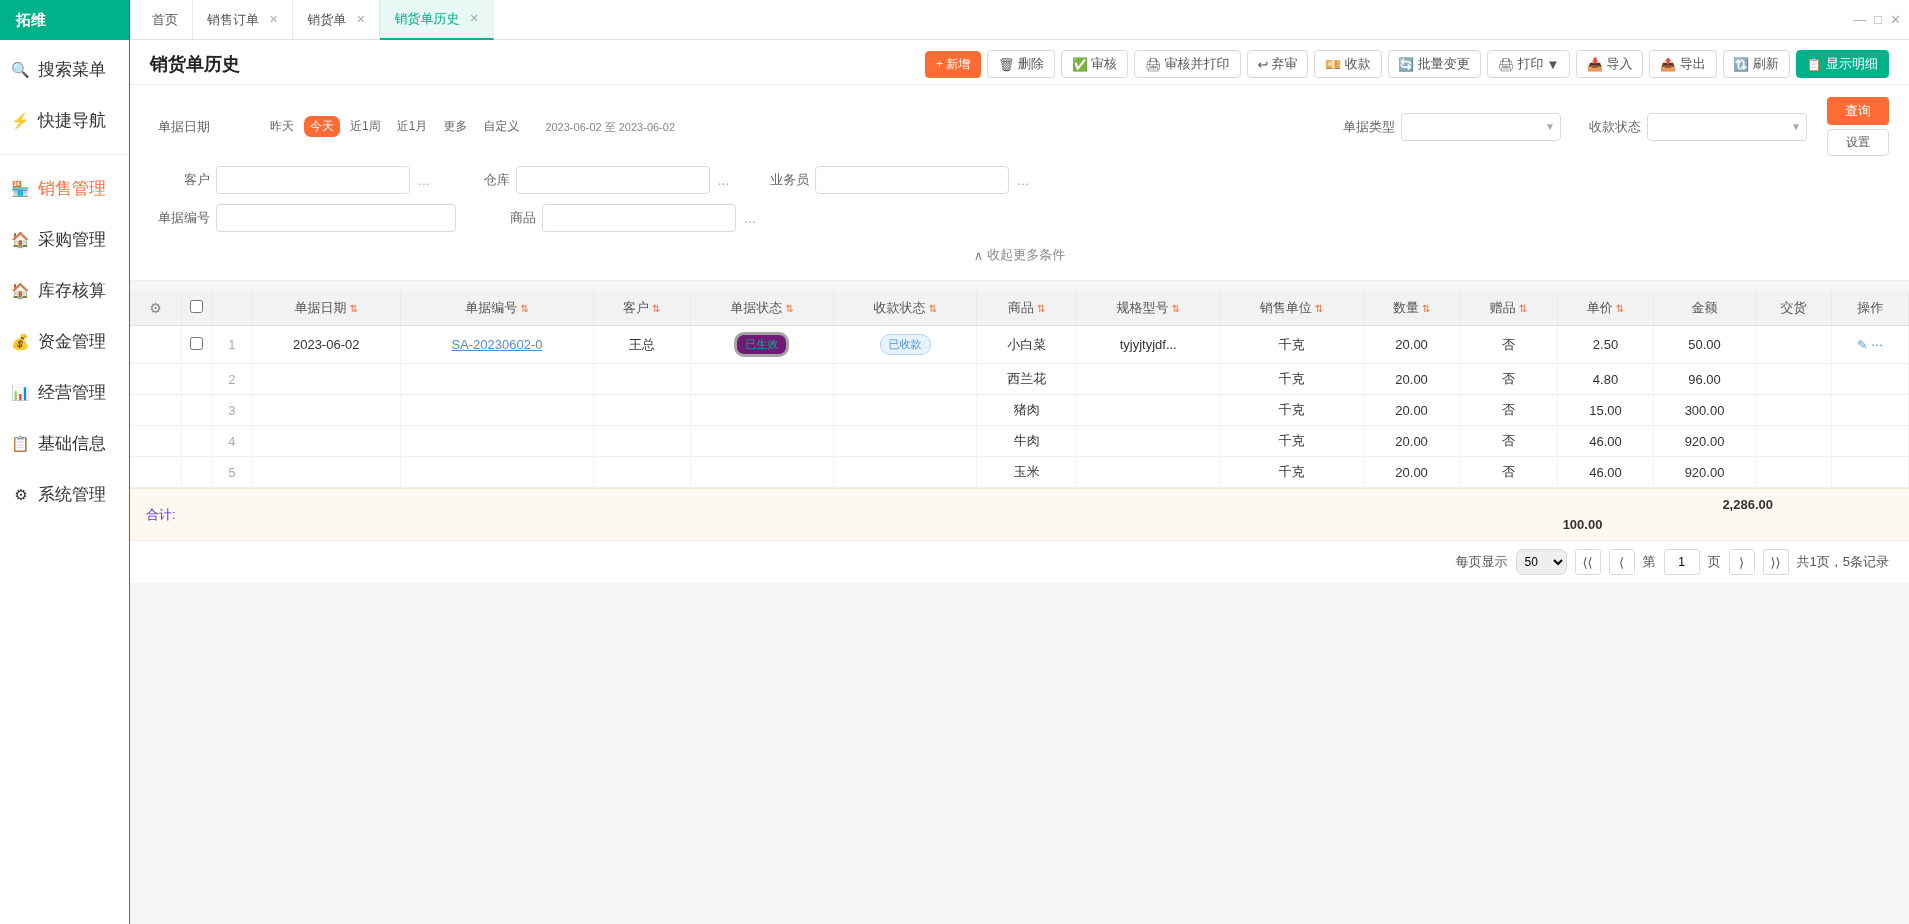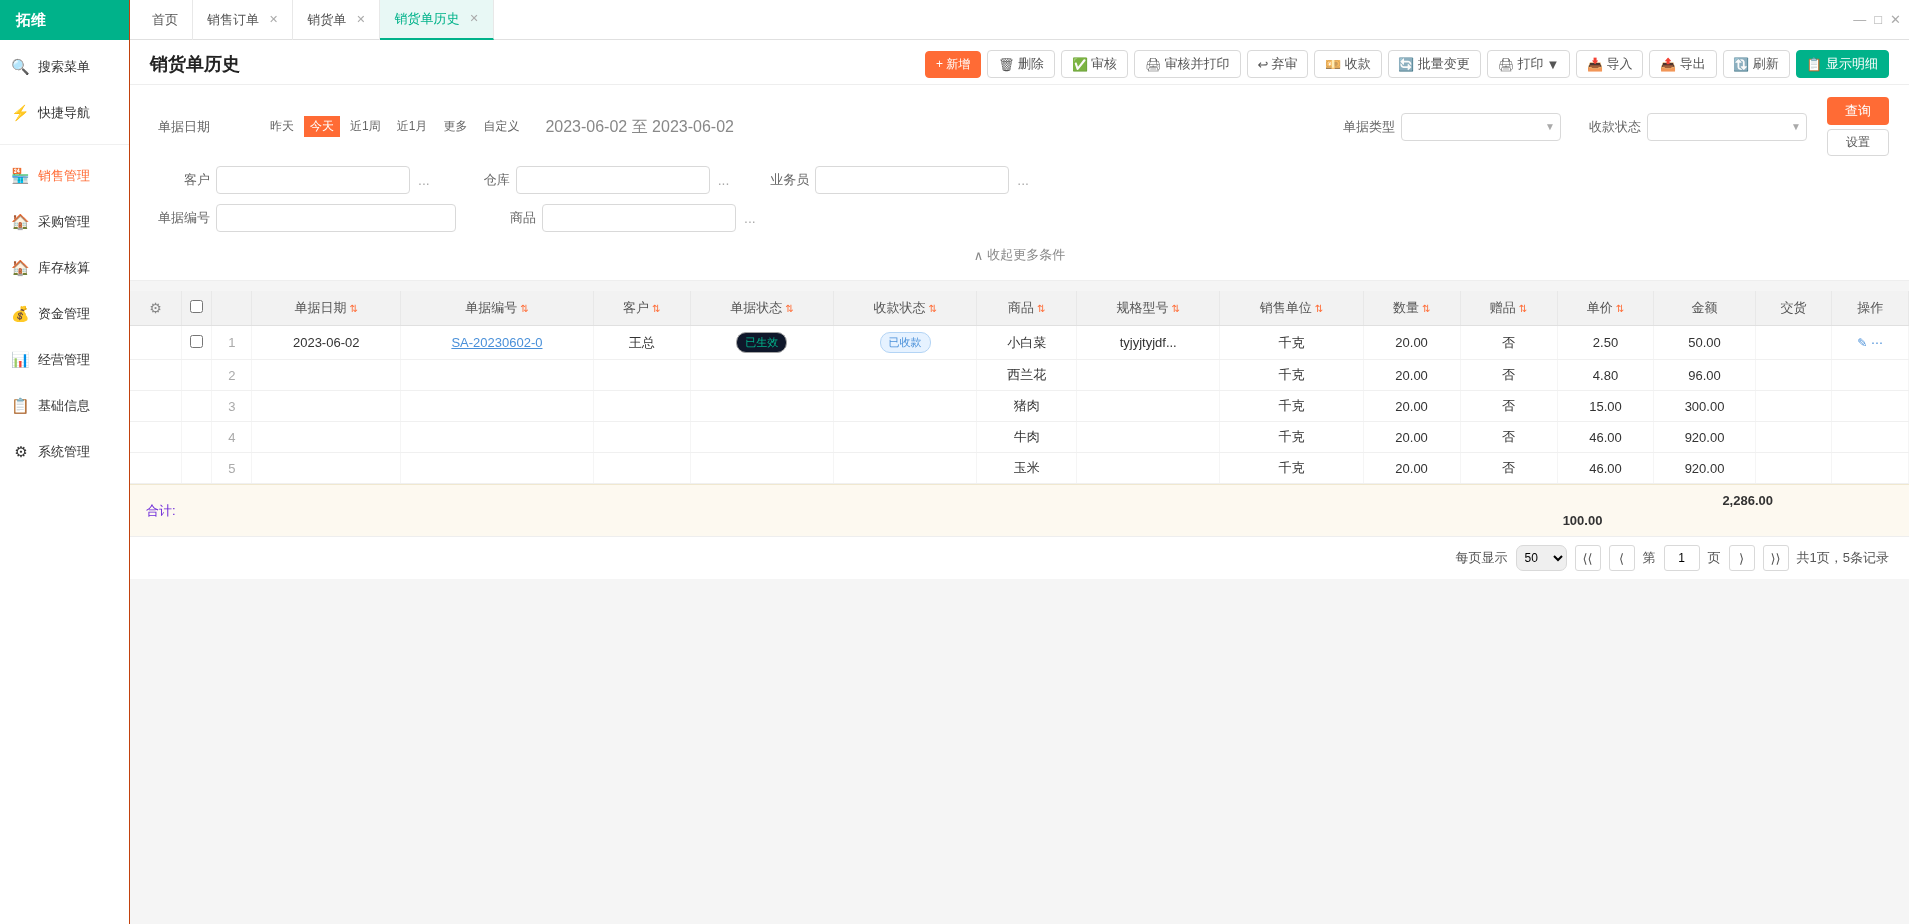--- a/index.html
+++ b/index.html
@@ -3,21 +3,21 @@
   <meta charset="utf-8">
   <style>
     * { box-sizing: border-box; margin: 0; padding: 0; font-family: 'Microsoft YaHei', Arial, sans-serif; font-size: 13px; }
     body { display: flex; height: 924px; overflow: hidden; background: #f5f5f5; }
 
     
     .sidebar { width: 130px; background: #fff; border-right: 1px solid #c2410c; display: flex; flex-direction: column; height: 100%; gap: 8px; }
     .sidebar-item { display: flex; align-items: center; padding: 10px 12px; cursor: pointer; color: #333; gap: 8px; }
     .sidebar-item.active { color: #ff6b35; }
     .sidebar-icon { width: 18px; height: 18px; display: flex; align-items: center; justify-content: center; font-size: 15px; }
-    .sidebar-label { font-size: 13px; }
+    .sidebar-label { font-size: 17px; }
 
     
     .main { flex: 1; display: flex; flex-direction: column; height: 100%; overflow: hidden; }
 
     
     .tabs-bar { display: flex; align-items: center; background: #fff; border-bottom: 1px solid #e0e0e0; height: 40px; padding: 0 8px; }
     .tab { display: flex; align-items: center; padding: 0 14px; height: 40px; cursor: pointer; color: #555; border-right: 1px solid #e8e8e8; font-size: 13px; gap: 6px; justify-content: flex-end; }
     .tab.active { background: #e8f8f5; color: #00b28a; border-bottom: 2px solid #00b28a; }
     .tab-close { font-size: 11px; color: #aaa; cursor: pointer; margin-left: 4px; }
     .tabs-right { margin-left: auto; display: flex; align-items: center; gap: 8px; color: #aaa; font-size: 12px; }
@@ -31,43 +31,43 @@
     .btn-teal { background: #00b28a; color: white; border-color: #00b28a; }
 
     
     .filter-area { background: #fff; padding: 12px 20px; border-bottom: 1px solid #eee; }
     .filter-row { display: flex; align-items: center; gap: 20px; margin-bottom: 10px; flex-wrap: wrap; }
     .filter-item { display: flex; align-items: center; gap: 6px; }
     .filter-label { color: #666; white-space: nowrap; min-width: 60px; text-align: right; }
     .filter-input { border: 1px solid #d9d9d9; border-radius: 4px; padding: 3px 8px; height: 28px; min-width: 160px; color: #333; background: #fff; }
     .date-shortcuts { display: flex; align-items: center; gap: 4px; margin-left: 48px; }
     .date-shortcut { padding: 2px 6px; border-radius: 3px; cursor: pointer; color: #666; font-size: 12px; }
-    .date-shortcut.active { background: #ff6b35; color: white; border-radius: 0; }
-    .date-range { font-size: 16px; color: #888; margin-top: 2px; }
+    .date-shortcut.active { background: #ff6b35; color: white; border-radius: 7px; }
+    .date-range { font-size: 11px; color: #888; margin-top: 2px; }
     .filter-select { border: 1px solid #d9d9d9; border-radius: 4px; padding: 3px 24px 3px 8px; height: 28px; min-width: 160px; color: #333; background: #fff; appearance: none; cursor: pointer; }
     .select-wrap { position: relative; display: inline-flex; align-items: center; }
     .select-wrap::after { content: '▼'; position: absolute; right: 6px; font-size: 10px; color: #aaa; pointer-events: none; }
     .filter-ellipsis { color: #aaa; font-size: 14px; cursor: pointer; margin-left: 2px; }
     .collapse-btn { display: flex; align-items: center; justify-content: center; gap: 4px; color: #888; cursor: pointer; font-size: 12px; padding: 4px 0; }
 
     
     .query-setting { display: flex; flex-direction: column; gap: 4px; }
     .btn-query { background: #ff6b35; color: white; border: none; border-radius: 4px; padding: 5px 18px; cursor: pointer; font-size: 13px; }
     .btn-setting { background: white; color: #555; border: 1px solid #d9d9d9; border-radius: 4px; padding: 4px 14px; cursor: pointer; font-size: 12px; }
 
     
     .table-wrap { background: #fff; margin: 10px 0 0; overflow: auto; }
     table { width: 100%; border-collapse: collapse; font-size: 12px; }
     thead tr { background: #f2f2f2; }
     th { padding: 8px 8px; color: #555; font-weight: normal; border-bottom: 1px solid #e0e0e0; border-right: 1px solid #e8e8e8; white-space: nowrap; text-align: center; }
     td { padding: 6px 8px; border-bottom: 1px solid #f0f0f0; border-right: 1px solid #f5f5f5; text-align: center; color: #333; }
     .col-sort { display: flex; align-items: center; justify-content: center; gap: 3px; cursor: pointer; }
     .sort-icon { color: #ff6b35; font-size: 10px; }
     .badge { display: inline-block; padding: 2px 8px; border-radius: 10px; font-size: 11px; }
-    .badge-green { background: #0f172a; color: #00b28a; border: 1px solid #a3a3a3; text-align: center; }
+    .badge-green { background: #701a75; color: #00b28a; border: 3px solid #a3a3a3; text-align: center; }
     .badge-blue { background: #e6f2ff; color: #4a90d9; border: 1px solid #b3d4f5; }
     .link-text { color: #4a90d9; cursor: pointer; text-decoration: underline; }
     .action-btn { display: inline-flex; align-items: center; gap: 2px; color: #4a90d9; cursor: pointer; font-size: 12px; }
 
     
     .settings-col { color: #888; font-size: 14px; cursor: pointer; }
 
     
     .table-footer { background: #fdf9f0; padding: 8px 16px; display: flex; align-items: center; border-top: 1px solid #f0e8d0; }
     .footer-label { color: #6d28d9; margin-right: 20px; }

